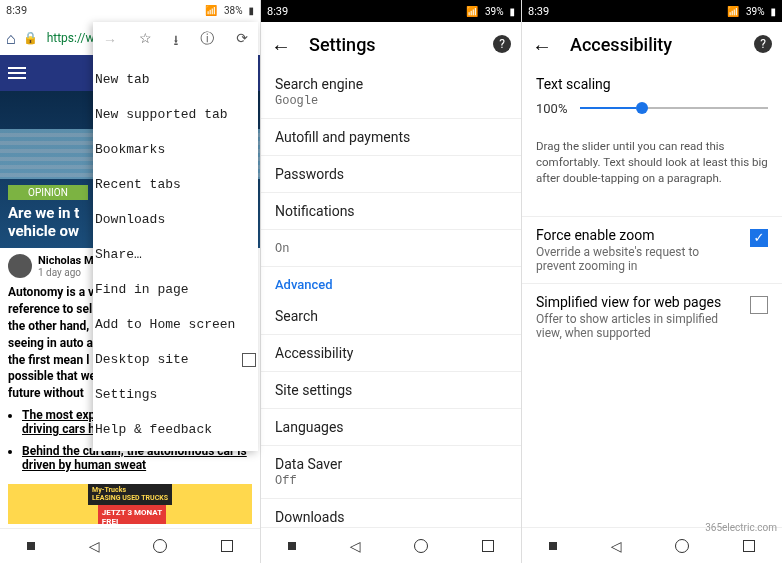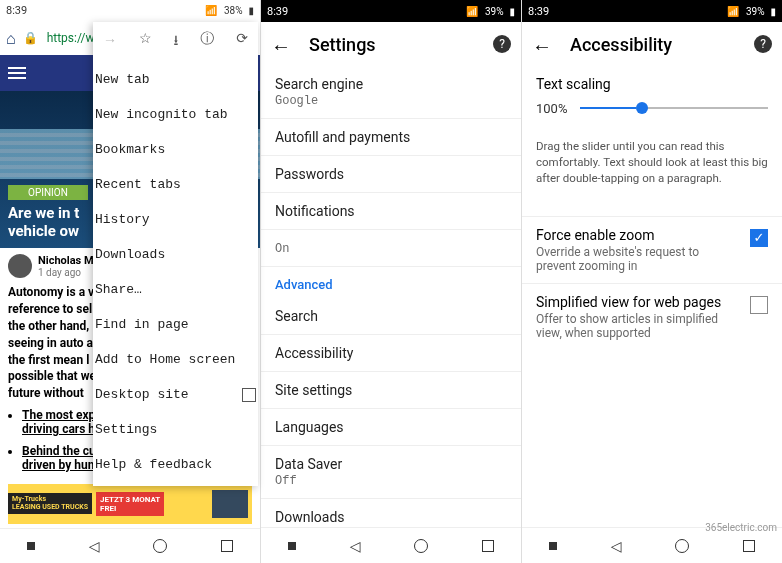--- a/index.html
+++ b/index.html
@@ -27,21 +27,21 @@
   .hero-time { font-size:10px; color:#ddd; margin-left:4px; }
   .hero-title { font-size:15px; font-weight:700; margin-top:4px; }
   .hero-stripes { position:absolute; left:0; top:38px; width:100%; height:50px; background: repeating-linear-gradient(#9ad8f0 0, #9ad8f0 4px, #c7eaf7 4px, #c7eaf7 8px); opacity:.55; }
   .author-row { display:flex; align-items:center; gap:6px; padding:6px 8px; }
   .avatar { width:24px; height:24px; border-radius:50%; background:#555; }
   .author-name { font-size:11px; font-weight:700; }
   .author-time { font-size:10px; color:#777; }
   .article-text { font-size:12px; padding:0 8px 6px; line-height:1.4; font-weight:700; }
   .links { padding:0 8px 0 22px; font-size:12px; }
   .links li { margin-bottom:8px; text-decoration:underline; font-weight:700; }
-  .ad { margin:4px 8px; height:40px; background:#ffd84d; display:flex; align-items:center; position:relative; overflow:hidden; }
+  .ad { margin:4px 8px; height:40px; background:#ffd84d; display:flex; align-items:center; position:relative; overflow:hidden;flex-direction:column; }
   .ad-left { background:#222; color:#ffd84d; font-size:7px; font-weight:700; padding:3px 4px; line-height:1.1; }
   .ad-mid { background:#e53935; color:#fff; font-size:8px; font-weight:700; padding:3px 4px; margin-left:4px; }
   .ad-truck { width:36px; height:28px; background:#34495e; margin-left:auto; margin-right:4px; }
 
   
   .menu { position:absolute; top:22px; right:2px; width:165px; background:#fff; box-shadow:-2px 2px 8px rgba(0,0,0,.25); padding-bottom:4px; z-index:5; }
   .menu-icons { display:flex; justify-content:space-between; padding:8px 10px; color:#555; }
   .menu-icons span { font-size:14px; }
   .menu-item { padding:10px 2px; font-size:13px; color:#222; display:flex; justify-content:space-between; align-items:center;font-family:Liberation Mono, monospace; }
   .checkbox-empty { width:14px; height:14px; border:1.5px solid #555; }
@@ -156,30 +156,27 @@
         <span style="color:#bbb;">→</span>
         <span>☆</span>
         <span>⭳</span>
         <span>ⓘ</span>
         <span>⟳</span>
       </div>
       <div class="menu-item">
           <span>New tab</span>
         </div>
       <div class="menu-item">
-          <span>New incognito tab</span>
+          <span>New supported tab</span>
         </div>
       <div class="menu-item">
           <span>Bookmarks</span>
         </div>
       <div class="menu-item">
           <span>Recent tabs</span>
-        </div>
-      <div class="menu-item">
-          <span>History</span>
         </div>
       <div class="menu-item">
           <span>Downloads</span>
         </div>
       <div class="menu-item">
           <span>Share…</span>
         </div>
       <div class="menu-item">
           <span>Find in page</span>
         </div>

